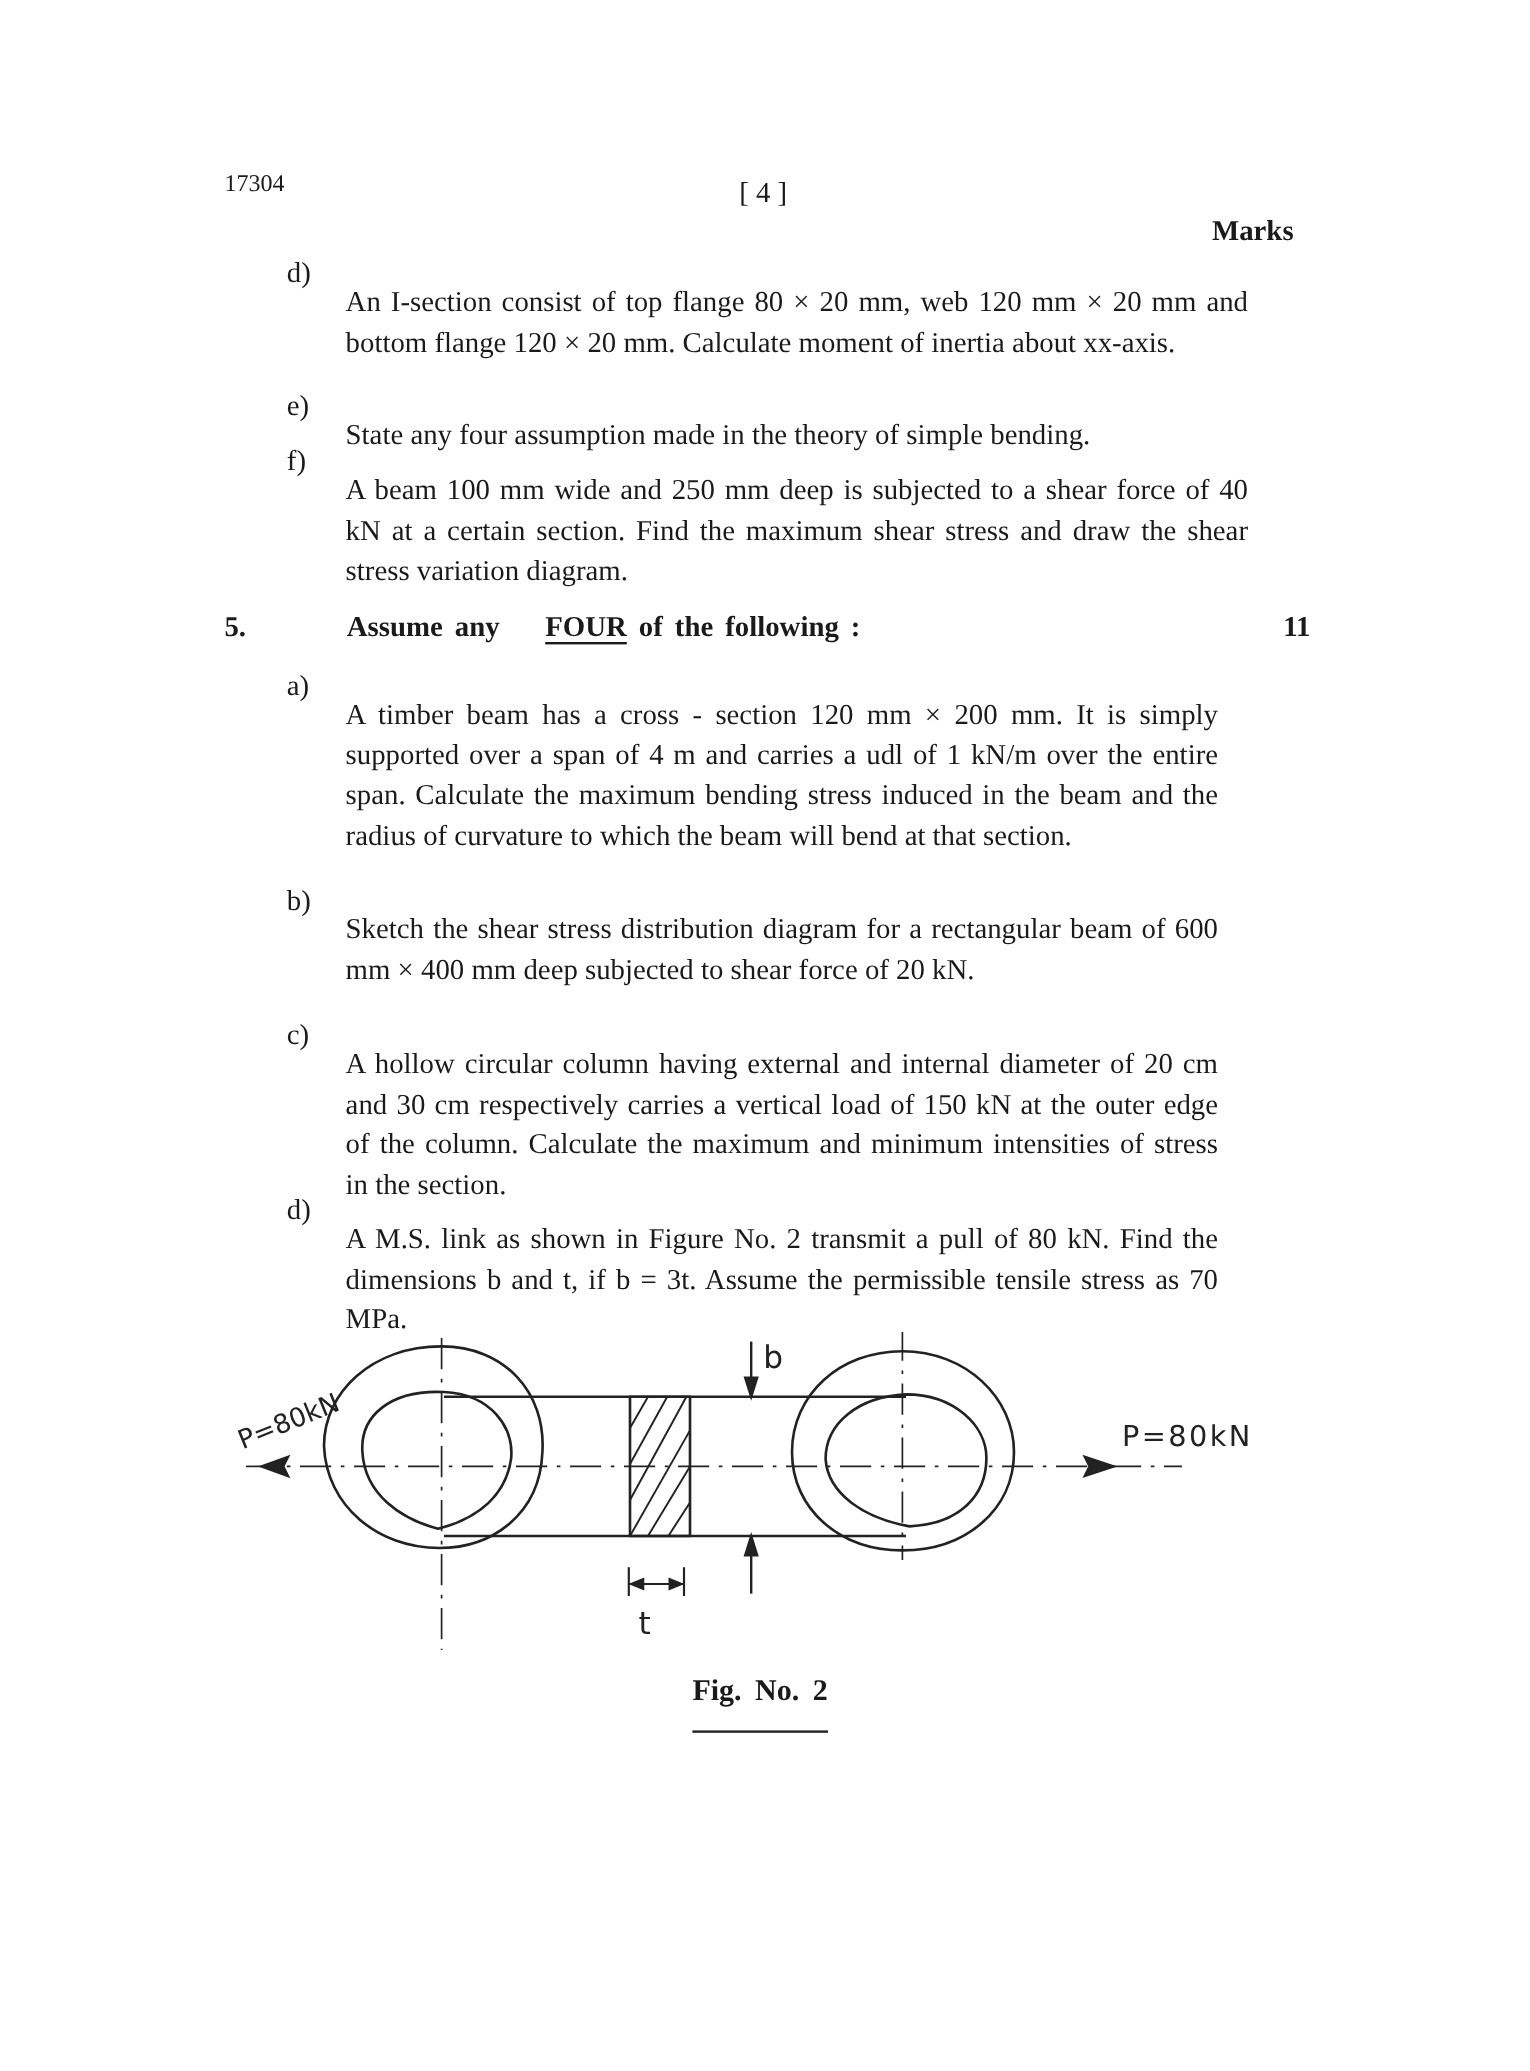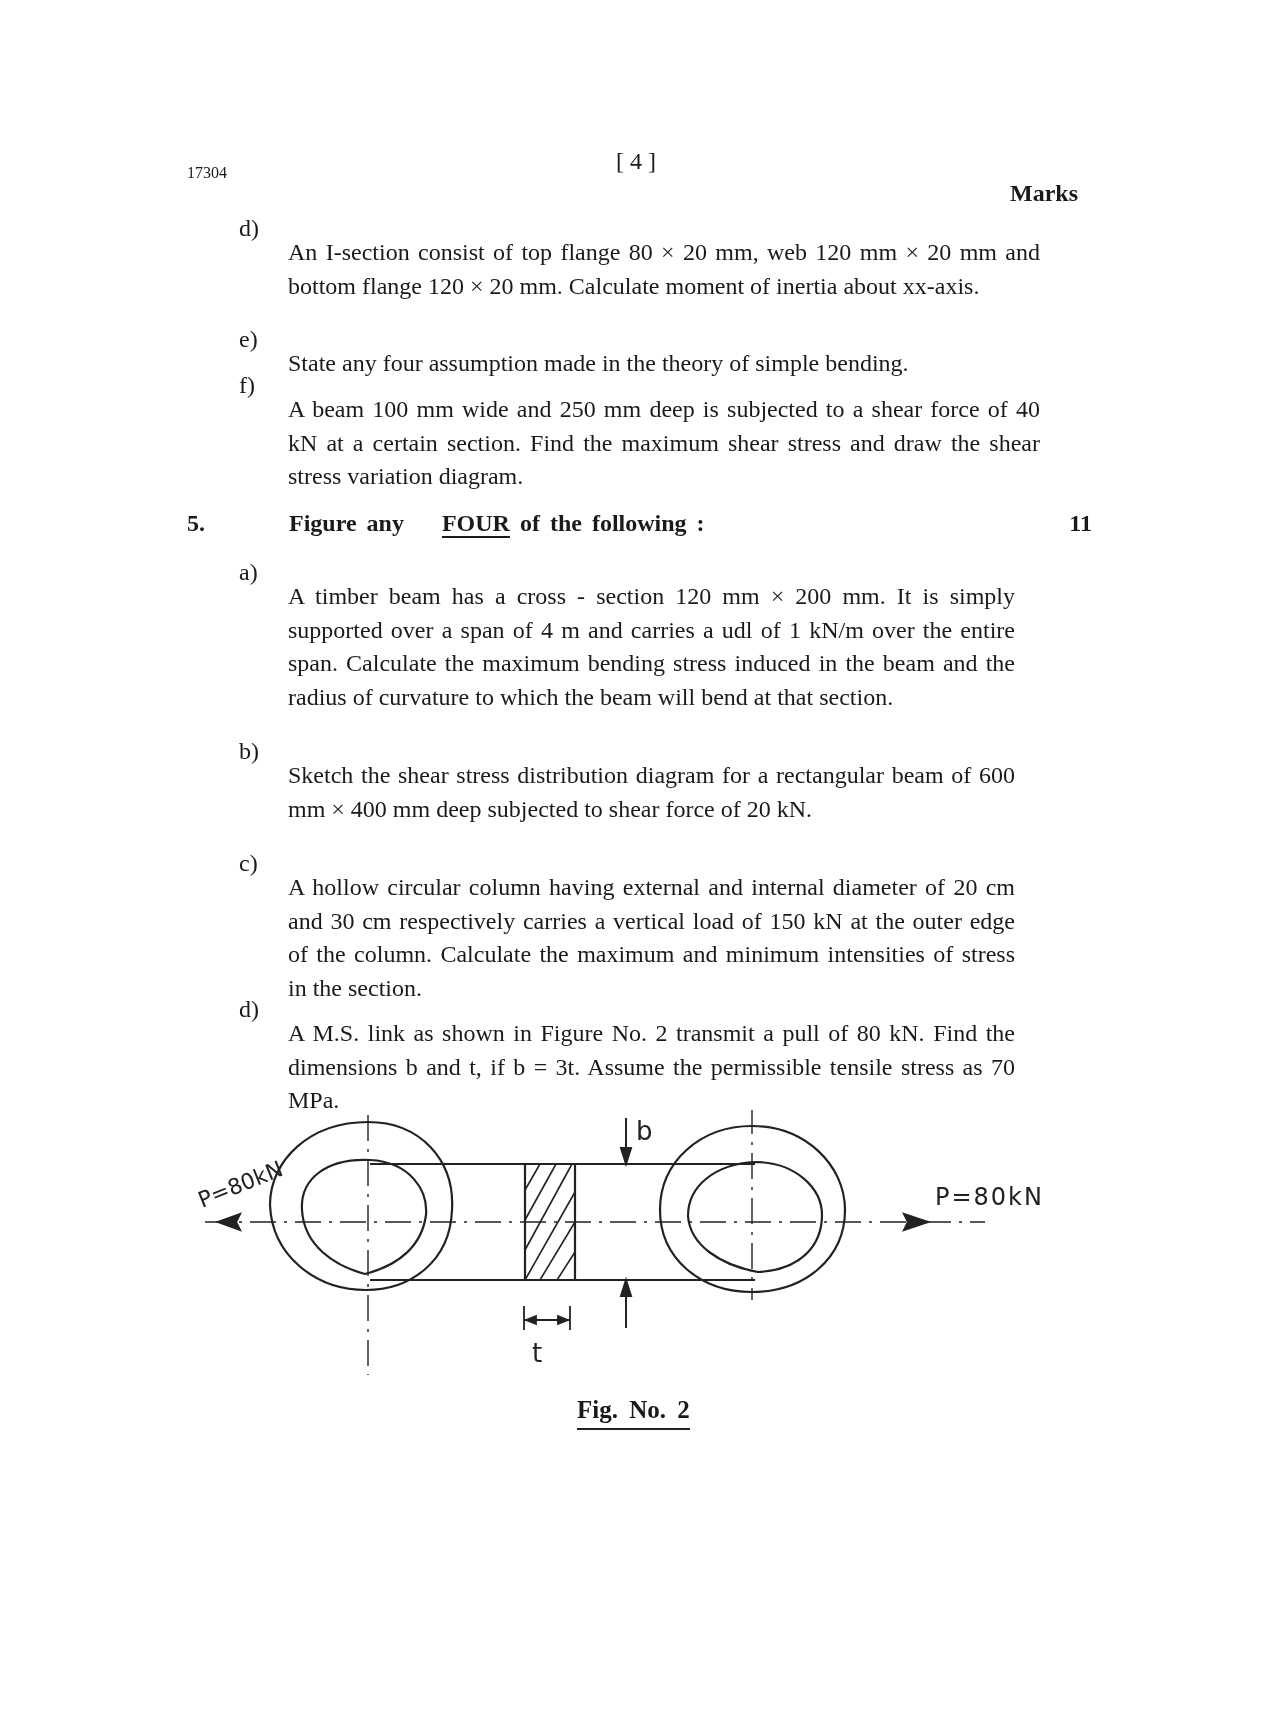--- a/index.html
+++ b/index.html
@@ -2,37 +2,37 @@
 <html><head>
 <meta charset="utf-8">
 <style>
   html, body { margin: 0; padding: 0; background: #ffffff; }
   body {
     width: 1275px; height: 1726px; position: relative; overflow: hidden;
     font-family: "Liberation Serif", "DejaVu Serif", serif;
     color: #1a1a1a;
   }
   .abs { position: absolute; }
-  .header-code { left: 187px; top: 164px; font-size: 16px; }
+  .header-code { left: 187px; top: 142px; font-size: 20px; }
   .header-page { left: 616px; top: 148px; font-size: 24px; }
   .marks-head { right: 197px; top: 180px; font-size: 24px; font-weight: bold; }
 
   .q { position: absolute; left: 239px; width: 800px; font-size: 24px; line-height: 33.5px; }
   .q .lbl { position: absolute; left: 0; top: 0; }
   .q .txt { position: absolute; left: 49px; text-align: justify; margin-top: 24px; }
   .q4 .txt { width: 752px; }
   .q5 .txt { width: 727px; }
 
   .sec5 { left: 187px; top: 510px; font-size: 24px; font-weight: bold; }
   .sec5-title { left: 289px; top: 510px; font-size: 24px; font-weight: bold; word-spacing: 4px; }
   .sec5-title .u { text-decoration: underline; text-underline-offset: 5px; margin-left: 28px; }
   .sec5-marks { right: 183px; top: 510px; font-size: 24px; font-weight: bold; }
 
   .fig { left: 190px; top: 1110px; width: 900px; height: 280px; }
-  .fig-caption { left: 577px; top: 1396px; font-size: 25px; font-weight: bold; border-bottom: 2px solid #222; padding-bottom: 4px; word-spacing: 5px; }
+  .fig-caption { left: 577px; top: 1396px; font-size: 25px; font-weight: bold; border-bottom: 2px solid #222; padding-bottom: 18px; word-spacing: 5px; }
   .hand { font-family: "DejaVu Sans", sans-serif; }
 </style>
 </head>
 <body>
 
 <div class="abs header-code">17304</div>
 <div class="abs header-page">[ 4 ]</div>
 <div class="abs marks-head">Marks</div>
 
 <div class="q q4" style="top:212px;">
@@ -43,21 +43,21 @@
   <span class="lbl">e)</span>
   <div class="txt">State any four assumption made in the theory of simple bending.</div>
 </div>
 <div class="q q4" style="top:369px;">
   <span class="lbl">f)</span>
   <div class="txt">A beam 100 mm wide and 250 mm deep is subjected to a shear force of 40 kN at a certain section. Find the maximum shear stress and draw the shear stress variation diagram.</div>
 </div>
 
 <div class="abs sec5">5.</div>
 <div class="abs sec5-title">
-  <span>Figure any</span>
+  <span>Assume any</span>
   <span class="u">FOUR</span>
   <span>of the following :</span>
 </div>
 <div class="abs sec5-marks">11</div>
 
 <div class="q q5" style="top:556px;">
   <span class="lbl">a)</span>
   <div class="txt">A timber beam has a cross - section 120 mm × 200 mm. It is simply supported over a span of 4 m and carries a udl of 1 kN/m over the entire span. Calculate the maximum bending stress induced in the beam and the radius of curvature to which the beam will bend at that section.</div>
 </div>
 <div class="q q5" style="top:735px;">

